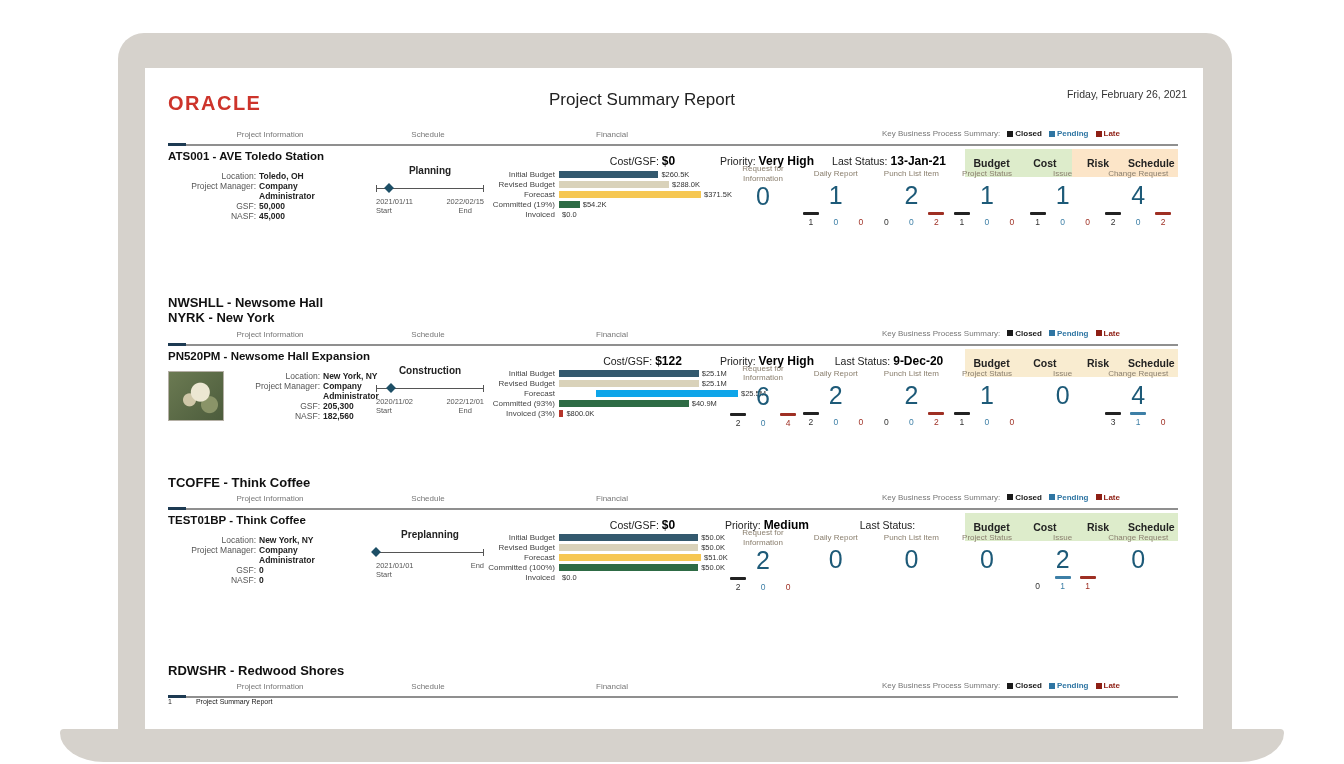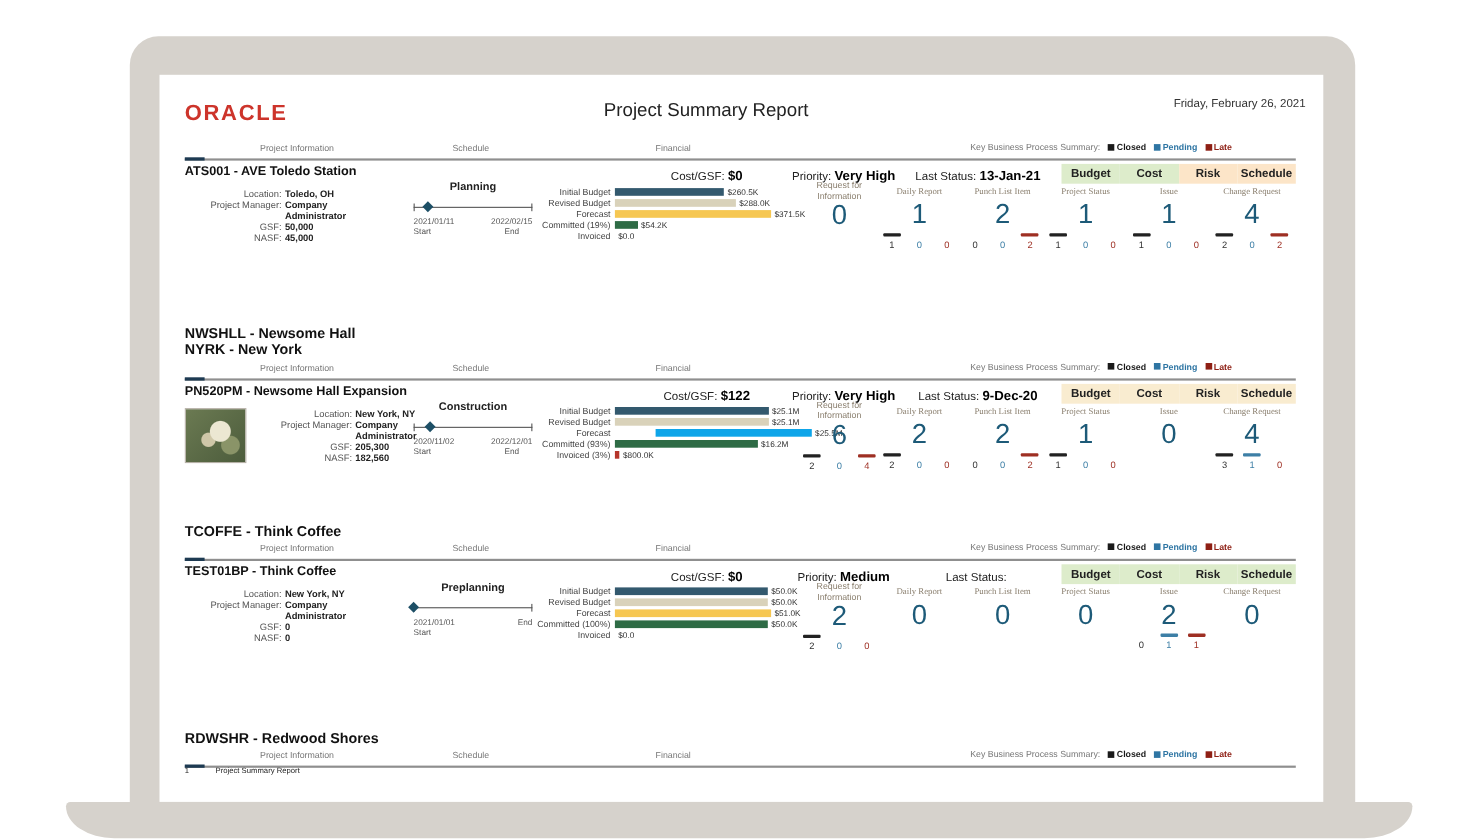--- a/index.html
+++ b/index.html
@@ -28,21 +28,21 @@
   .legend-text{font-size:8px;font-weight:bold;}
   .rule{position:relative;height:2px;background:#8f8f8f;margin-top:2px;}
   .rule-accent{position:absolute;left:0;top:-1px;width:18px;height:3px;background:#1d3a52;}
   .project-row{position:relative;height:104px;margin-top:3px;}
   .p-code{position:absolute;left:0;top:1px;font-size:11.5px;font-weight:bold;color:#111;}
   .pairline .lab{font-size:10.5px;color:#222;}
   .pairline .val{font-size:12px;font-weight:bold;color:#000;margin-left:3px;}
   .p-costgsf{position:absolute;left:412px;top:2px;width:125px;text-align:center;white-space:nowrap;}
   .p-priority{position:absolute;left:540px;top:2px;width:118px;text-align:center;white-space:nowrap;}
   .p-laststatus{position:absolute;left:645px;top:2px;width:152px;text-align:center;white-space:nowrap;}
-  .p-indicators{position:absolute;left:797px;top:0;width:213px;height:18px;display:flex;}
+  .p-indicators{position:absolute;left:797px;top:0;width:213px;height:28px;display:flex;}
   .ind{flex:1;display:flex;align-items:center;justify-content:center;font-size:10.5px;font-weight:bold;color:#222;}
   .p-info{position:absolute;left:0;top:22px;display:flex;gap:8px;}
   .photo{width:54px;height:48px;border:1px solid #b5b0a6;
     background:
       radial-gradient(circle at 58% 42%, #ece7d2 0 9px, rgba(0,0,0,0) 10px),
       radial-gradient(circle at 38% 58%, #cfc7a8 0 6px, rgba(0,0,0,0) 7px),
       radial-gradient(circle at 75% 68%, #8a9468 0 8px, rgba(0,0,0,0) 9px),
       linear-gradient(135deg,#6b7a52,#4c5c3c);}
   .info-table{border-spacing:0;font-size:8.5px;line-height:1.18;}
   .info-table td{padding:0;vertical-align:top;}
@@ -61,21 +61,21 @@
   .fin-row{display:flex;align-items:center;height:10px;}
   .fin-label{width:87px;text-align:right;font-size:8px;color:#444;padding-right:4px;white-space:nowrap;}
   .fin-stretch{position:relative;width:142px;height:7px;}
   .fin-bar{position:relative;height:7px;}
   .fin-val{position:absolute;left:100%;top:0;margin-left:3px;font-size:7.5px;color:#333;white-space:nowrap;line-height:7px;}
   .p-rfi{position:absolute;left:556px;top:15px;width:78px;text-align:center;}
   .rfi-label{font-size:8px;color:#8a7f6e;line-height:1.2;height:19px;}
   .big{font-size:25px;color:#1d5a78;line-height:1.05;}
   .p-kpis{position:absolute;left:630px;top:20px;width:378px;display:flex;}
   .kpi{flex:1;text-align:center;}
-  .kpi-label{font-size:8px;color:#8a7f6e;height:13px;font-family:Liberation Serif, serif;}
+  .kpi-label{font-size:8px;color:#8a7f6e;height:13px;}
   .minis{display:flex;justify-content:center;margin-top:4px;}
   .mini{width:25px;display:flex;flex-direction:column;align-items:center;gap:3px;}
   .tickbar{width:16px;height:3px;border-radius:1px;}
   .mnum{font-size:8.5px;line-height:1;}
   .mini:nth-child(1) .tickbar{background:#222;}.mini:nth-child(1) .mnum{color:#333;}
   .mini:nth-child(2) .tickbar{background:#3d7fa6;}.mini:nth-child(2) .mnum{color:#3d7fa6;}
   .mini:nth-child(3) .tickbar{background:#9e2f23;}.mini:nth-child(3) .mnum{color:#9e2f23;}
   .footer{position:absolute;left:23px;top:630px;display:flex;gap:24px;font-size:7px;color:#222;}
 </style>
 </head>
@@ -448,21 +448,21 @@
         <div class="fin-stretch">
                       <div class="fin-bar" style="width: 100%; background: #0ea5e9; margin-left: 37px;">
                         <span class="fin-val">$25.5M</span>
                       </div>
                     </div>
       </div>
       <div class="fin-row">
         <div class="fin-label">Committed (93%)</div>
         <div class="fin-stretch">
                       <div class="fin-bar" style="width: 91.4%; background: rgb(46, 107, 69);">
-                        <span class="fin-val">$16.2M</span>
+                        <span class="fin-val">$40.9M</span>
                       </div>
                     </div>
       </div>
       <div class="fin-row">
         <div class="fin-label">Invoiced (3%)</div>
         <div class="fin-stretch">
                       <div class="fin-bar" style="width: 3.1%; background: rgb(181, 53, 42);">
                         <span class="fin-val">$800.0K</span>
                       </div>
                     </div>

